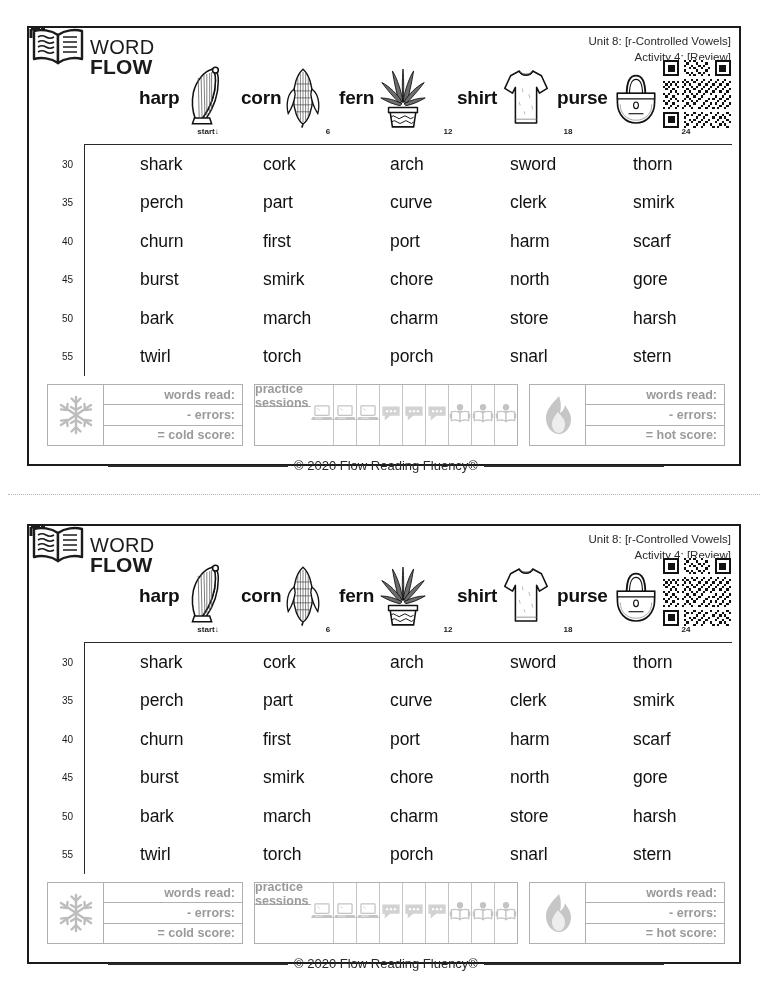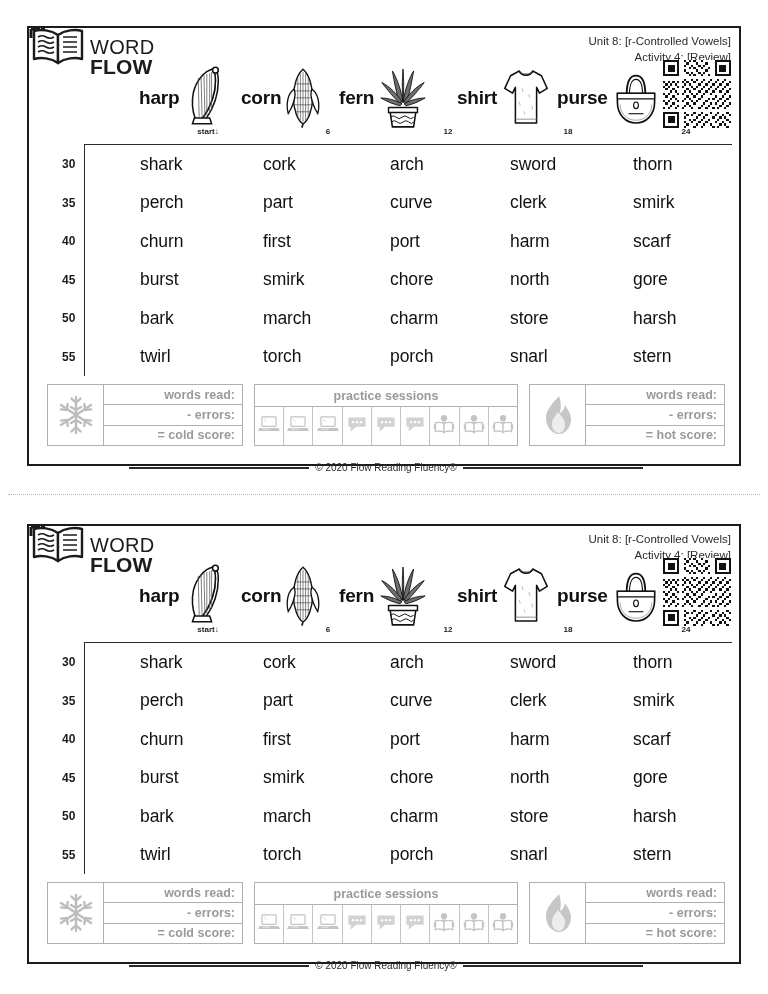--- a/index.html
+++ b/index.html
@@ -142,22 +142,22 @@
   }
   .wrow {
     position: relative;
     height: 38.5px;
     display: flex;
     align-items: center;
   }
   .rownum {
     position: absolute;
     left: -23px;
-    font-size: 12px;
-    font-weight: 700;
+    font-size: 10px;
+    font-weight: 400;
     color: #1b1b1b;
   }
   .wcell {
     position: absolute;
     font-size: 17.5px;
     color: #111;
     letter-spacing: -0.1px;
     white-space: nowrap;
   }
 
@@ -196,21 +196,21 @@
     color: #9a9a9a;
     font-weight: 700;
     border-bottom: 1px solid #b0b0b0;
   }
   .score-row:last-child { border-bottom: none; }
 
   .practice {
     flex: 1;
     border: 1px solid #b0b0b0;
     display: flex;
-    flex-direction: column;
+    flex-direction: row;
   }
   .practice-title {
     height: 22px;
     display: flex;
     align-items: center;
     justify-content: center;
     font-size: 12.5px;
     font-weight: 700;
     color: #9a9a9a;
     border-bottom: 1px solid #b0b0b0;
@@ -231,21 +231,21 @@
     left: 0;
     bottom: -9px;
     width: 714px;
     display: flex;
     align-items: center;
     justify-content: center;
     gap: 6px;
   }
   .copyright .rule { height: 2px; background: #2a2a2a; width: 180px; }
   .copyright .txt {
-    font-size: 10px;
+    font-size: 13px;
     color: #2a2a2a;
     white-space: nowrap;
   }
 </style>
 </head>
 <body>
 
 <div class="page">
 
   <div class="cut-line"></div>

